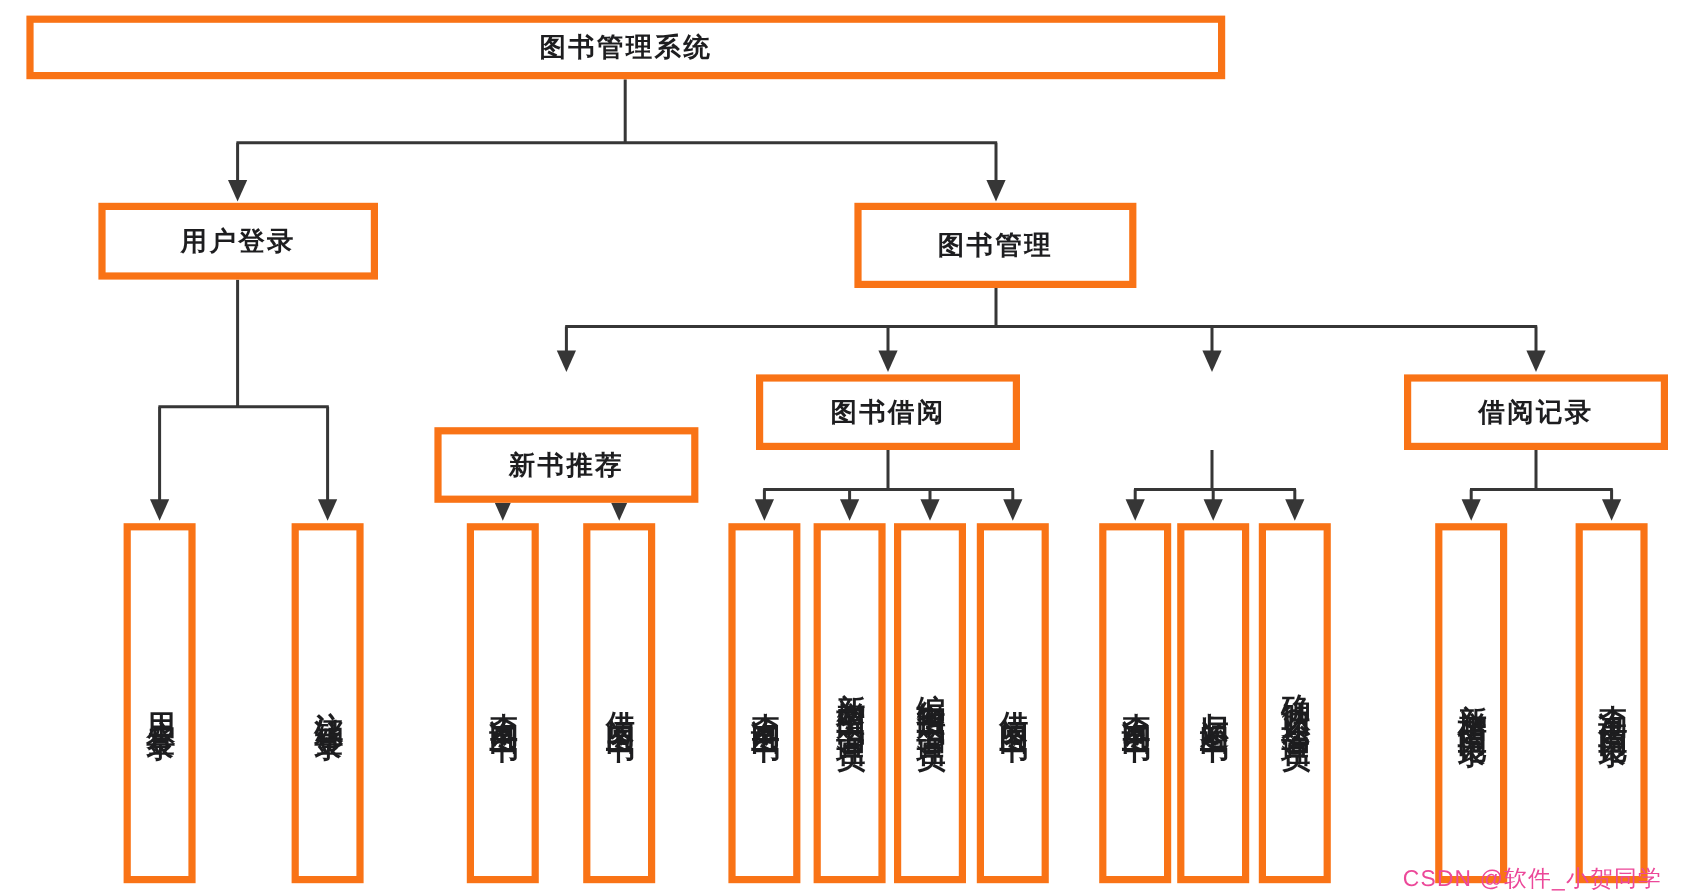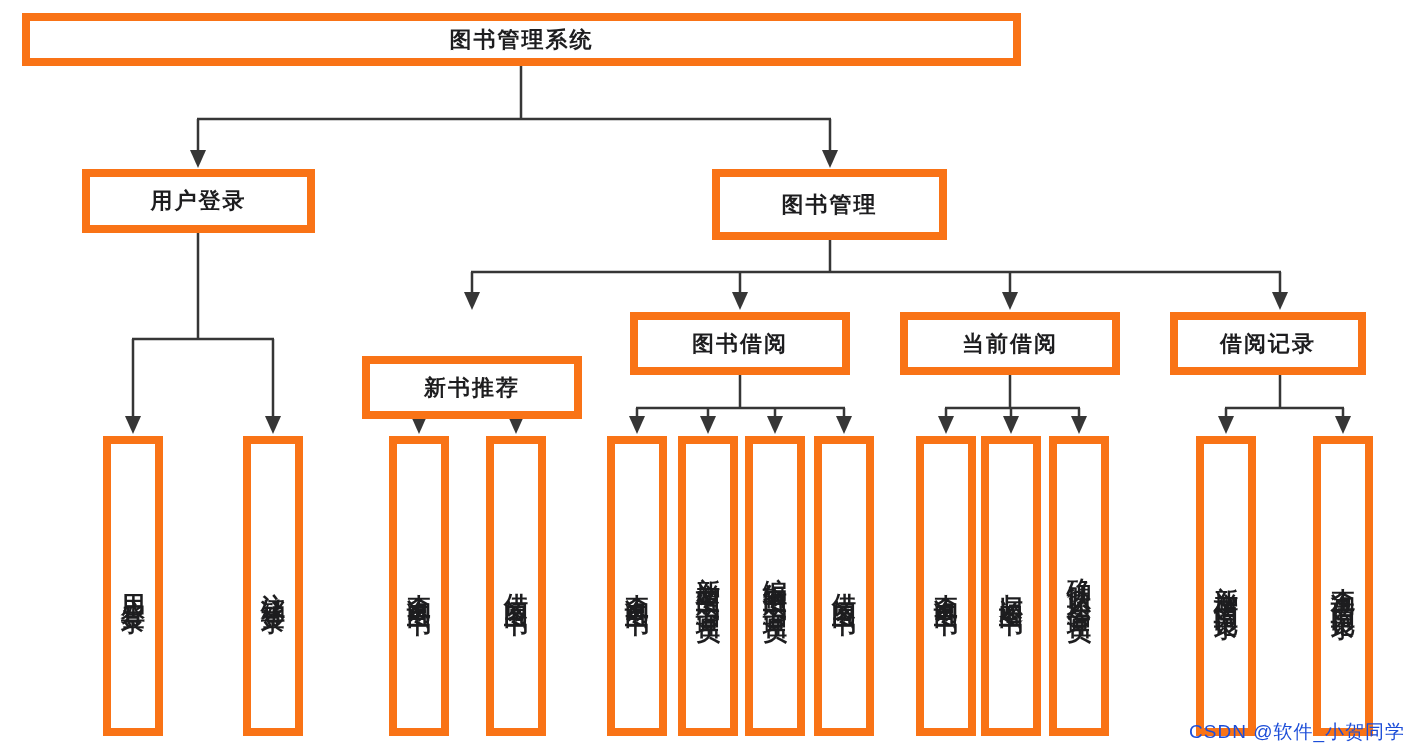--- a/index.html
+++ b/index.html
@@ -1,26 +1,26 @@
 <!DOCTYPE html>
 <html><head>
 <meta charset="utf-8">
 <style>
   html,body{margin:0;padding:0;background:#ffffff;}
   body{width:1405px;height:747px;position:relative;overflow:hidden;
        font-family:"Liberation Sans","DejaVu Sans",sans-serif;color:#1d1d1f;}
   #stage{position:absolute;left:0;top:0;width:1405px;height:747px;}
   svg.connectors{position:absolute;left:0;top:0;}
-  .box{position:absolute;box-sizing:border-box;border:8px solid #f97316;
+  .box{position:absolute;box-sizing:border-box;border:6px solid #f97316;
        background:#ffffff;display:flex;align-items:center;justify-content:center;}
   .hlabel{font-size:22px;font-weight:600;letter-spacing:2px;white-space:nowrap;}
   .vbox .vlabel{writing-mode:vertical-rl;font-size:24px;font-weight:600;
        letter-spacing:6px;line-height:1;white-space:nowrap;}
-  .watermark{position:absolute;right:0;bottom:2px;font-size:19px;
-       letter-spacing:1px;color:#1d4ed8;z-index:5;white-space:nowrap;}
+  .watermark{position:absolute;right:20px;bottom:2px;font-size:19px;
+       letter-spacing:1px;color:#ec4899;z-index:5;white-space:nowrap;}
 </style>
 </head>
 <body>
 
 <div id="stage">
 
   <svg class="connectors" width="1405" height="747" viewBox="0 0 1405 747">
     <g stroke="#363636" stroke-width="2.5" fill="none">
 
       <path d="M521 66 V120 M197 119 H831 M198 119 V151 M830 119 V151"></path>
@@ -70,24 +70,21 @@
   <div class="box" style="left:712px;top:169px;width:235px;height:71px;">
     <span class="hlabel">图书管理</span>
   </div>
 
   <div class="box" style="left:362px;top:312px;width:220px;height:63px;margin-top:44px;">
     <span class="hlabel">新书推荐</span>
   </div>
   <div class="box" style="left:630px;top:312px;width:220px;height:63px;">
     <span class="hlabel">图书借阅</span>
   </div>
-  <div class="box" style="left:900px;top:312px;width:220px;height:63px;">
-    <span class="hlabel">当前借阅</span>
-  </div>
-  <div class="box" style="left:1170px;top:312px;width:196px;height:63px;">
+  <div class="box" style="left:1170px;top:312px;width:220px;height:63px;">
     <span class="hlabel">借阅记录</span>
   </div>
 
   <div class="box vbox" style="left:103px;top:436px;width:60px;height:300px;">
     <span class="vlabel">用户登录</span>
   </div>
   <div class="box vbox" style="left:243px;top:436px;width:60px;height:300px;">
     <span class="vlabel">注销登录</span>
   </div>
 

